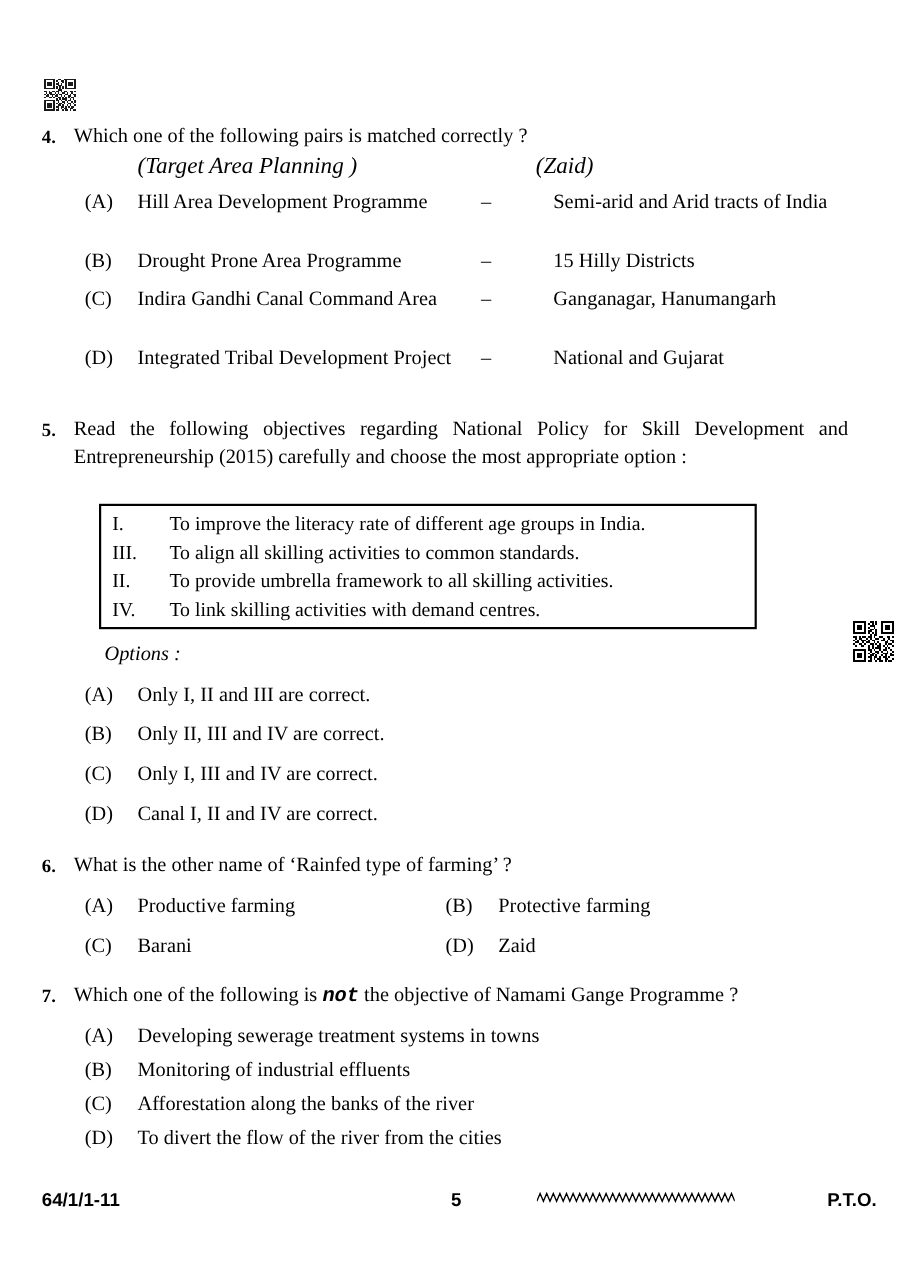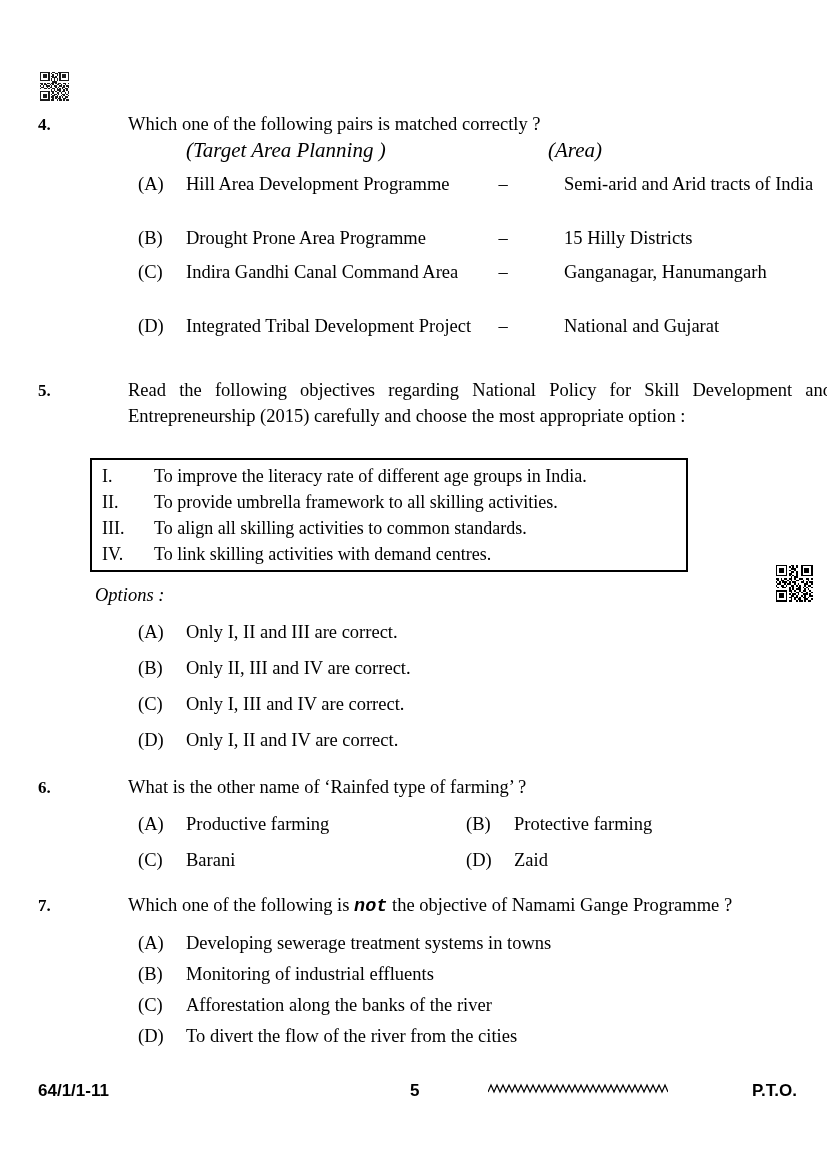--- a/index.html
+++ b/index.html
@@ -50,21 +50,21 @@
   .qnum {
     position: absolute;
     left: 0;
     top: 0;
     width: 34px;
     font-weight: bold;
     font-size: 17px;
     line-height: 25px;
   }
   .qbody {
-    margin-left: 90px;
+    margin-left: 29px;
     font-size: 18.5px;
     line-height: 25.5px;
   }
   .stem {
     text-align: justify;
     text-justify: inter-word;
   }
   .stem.nojust { text-align: left; }
 
   
@@ -362,21 +362,21 @@
     </svg>
   </div>
 
   <div class="question" id="q4" style="top:112px;">
     <div class="qnum">4.</div>
     <div class="qbody">
       <div class="stem nojust">Which one of the following pairs is matched correctly ?</div>
 
       <div class="match-head">
         <span class="left-h">(Target Area Planning )</span>
-        <span class="right-h">(Area)</span>
+        <span class="right-h">(Zaid)</span>
       </div>
 
       <div class="match-row">
         <span class="opt">(A)</span>
         <span class="ltext">Hill Area Development Programme</span>
         <span class="dash">–</span>
         <span class="rtext">Semi-arid and Arid tracts of India</span>
       </div>
 
       <div class="match-row" style="margin-top:28px;">
@@ -408,26 +408,26 @@
       <div class="stem" style="width:704px;">Read the following objectives regarding National Policy for Skill Development and Entrepreneurship (2015) carefully and choose the most appropriate option :</div>
     </div>
   </div>
 
   <div class="obj-box">
     <div class="obj-row">
       <span class="rn">I.</span>
       <span class="rt">To improve the literacy rate of different age groups in India.</span>
     </div>
     <div class="obj-row">
+      <span class="rn">III.</span>
+      <span class="rt">To align all skilling activities to common standards.</span>
+    </div>
+    <div class="obj-row">
       <span class="rn">II.</span>
       <span class="rt">To provide umbrella framework to all skilling activities.</span>
-    </div>
-    <div class="obj-row">
-      <span class="rn">III.</span>
-      <span class="rt">To align all skilling activities to common standards.</span>
     </div>
     <div class="obj-row">
       <span class="rn">IV.</span>
       <span class="rt">To link skilling activities with demand centres.</span>
     </div>
   </div>
 
   <div class="qr" id="qr-right">
     <svg viewBox="0 0 25 25" shape-rendering="crispEdges" xmlns="http://www.w3.org/2000/svg">
       <rect width="25" height="25" fill="#ffffff"></rect>
@@ -595,21 +595,21 @@
       <div class="opt-row" style="margin-top:11px;">
         <span class="opt-label">(B)</span>
         <span class="opt-text">Only II, III and IV are correct.</span>
       </div>
       <div class="opt-row" style="margin-top:11px;">
         <span class="opt-label">(C)</span>
         <span class="opt-text">Only I, III and IV are correct.</span>
       </div>
       <div class="opt-row" style="margin-top:11px;">
         <span class="opt-label">(D)</span>
-        <span class="opt-text">Only I, II and IV are correct.</span>
+        <span class="opt-text">Canal I, II and IV are correct.</span>
       </div>
     </div>
   </div>
 
   <div class="question" id="q6" style="top:775px;">
     <div class="qnum">6.</div>
     <div class="qbody">
       <div class="stem nojust">What is the other name of ‘Rainfed type of farming’ ?</div>
 
       <div class="opt-row" style="margin-top:11px;">

